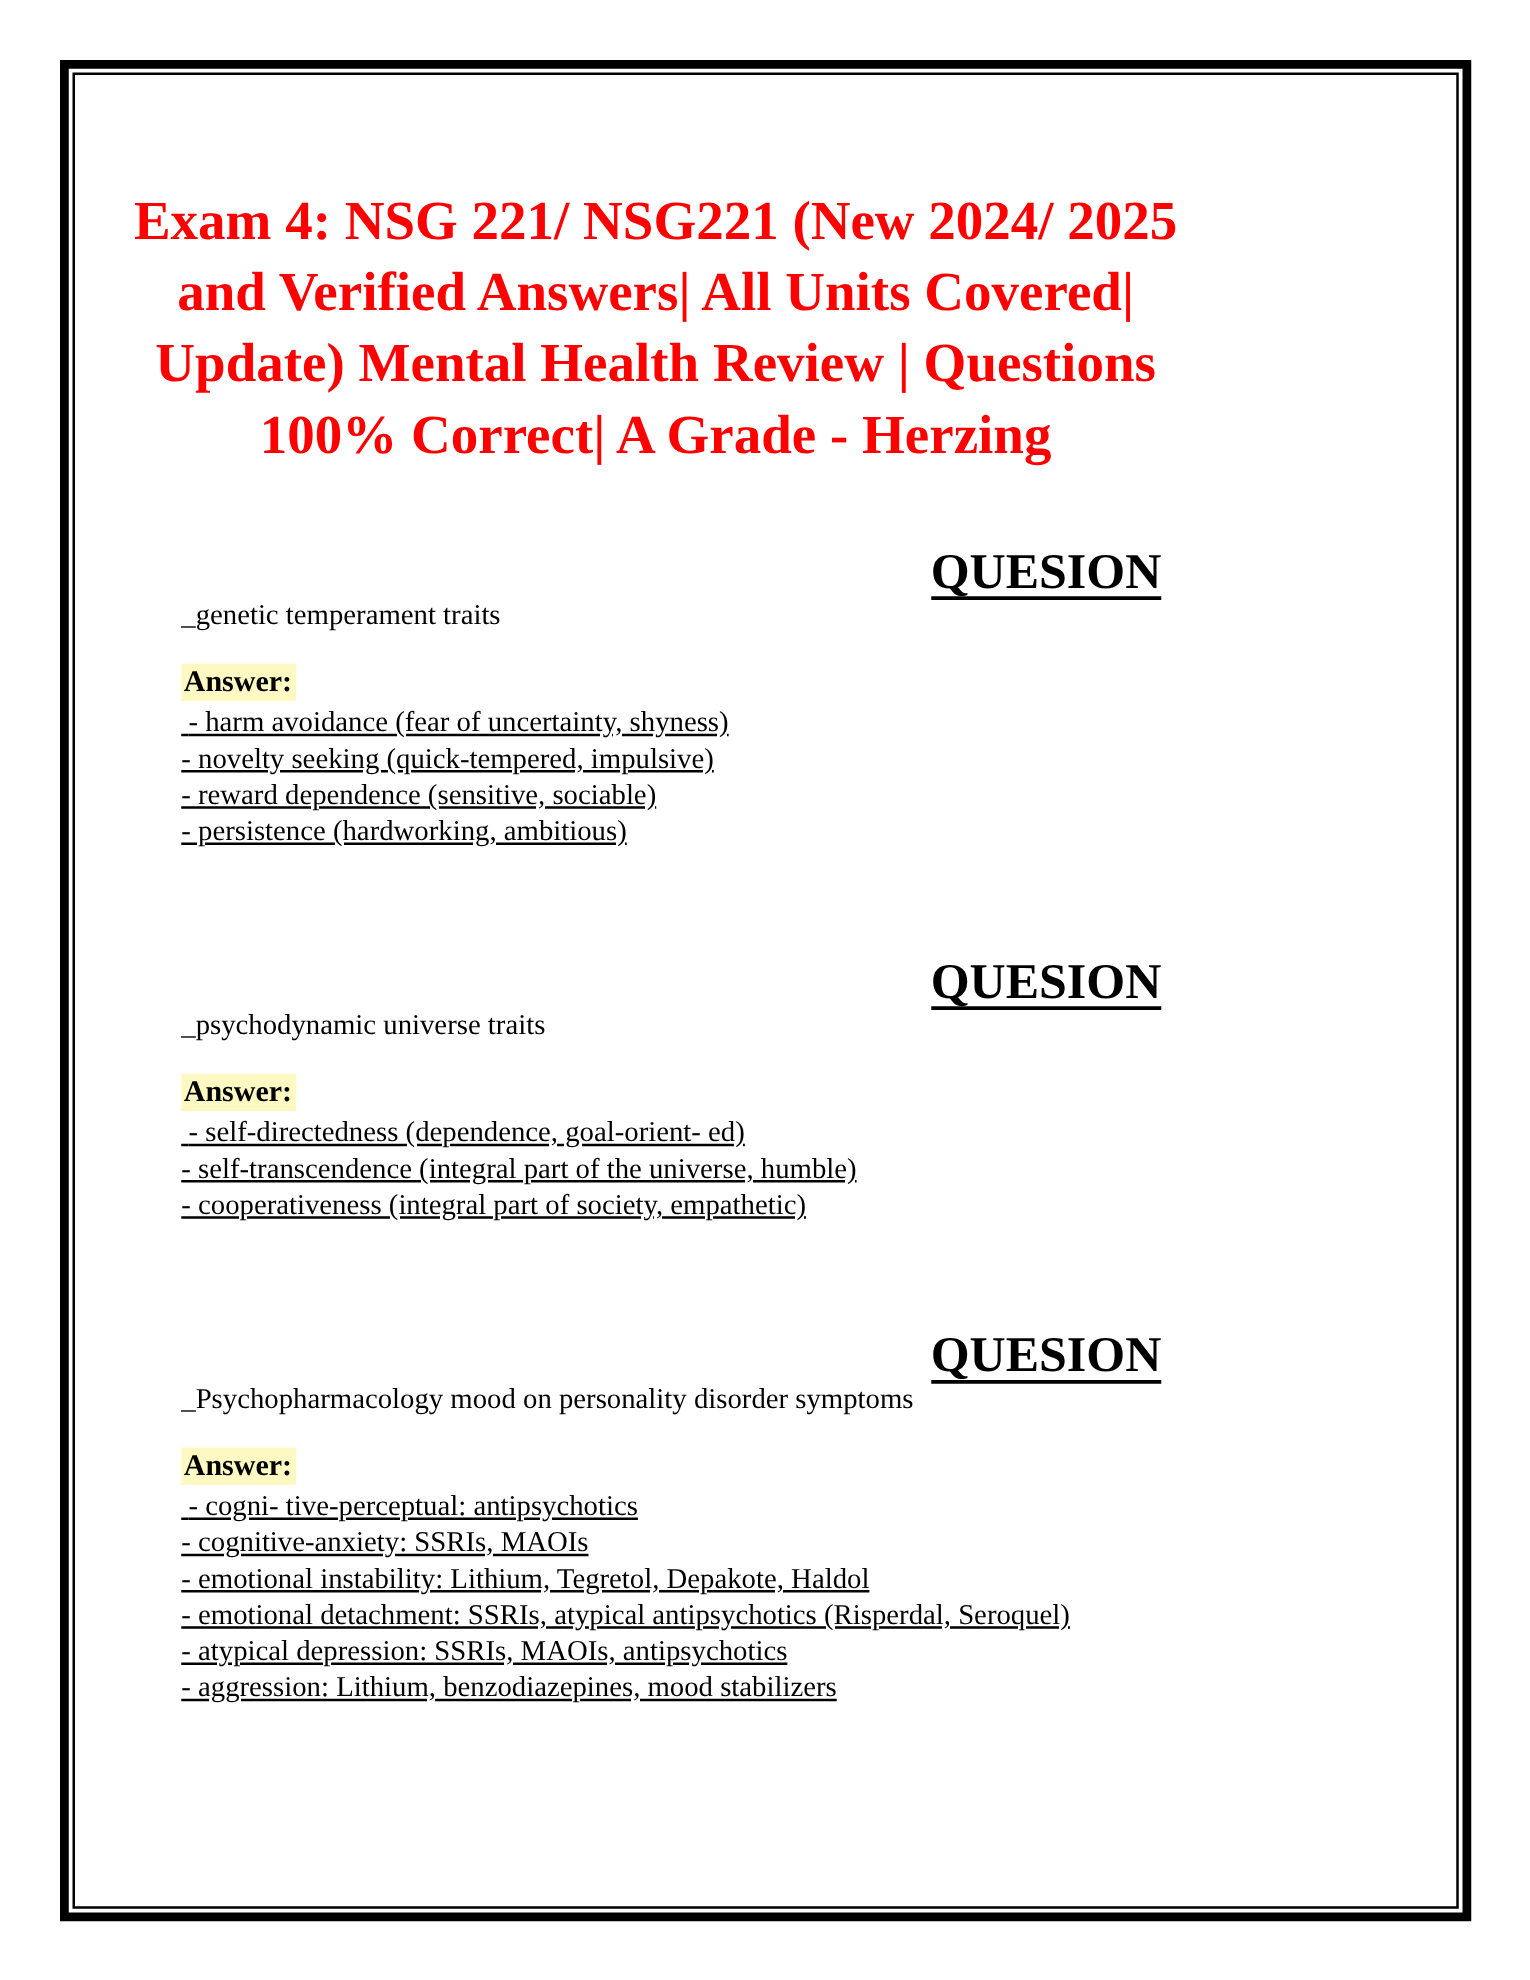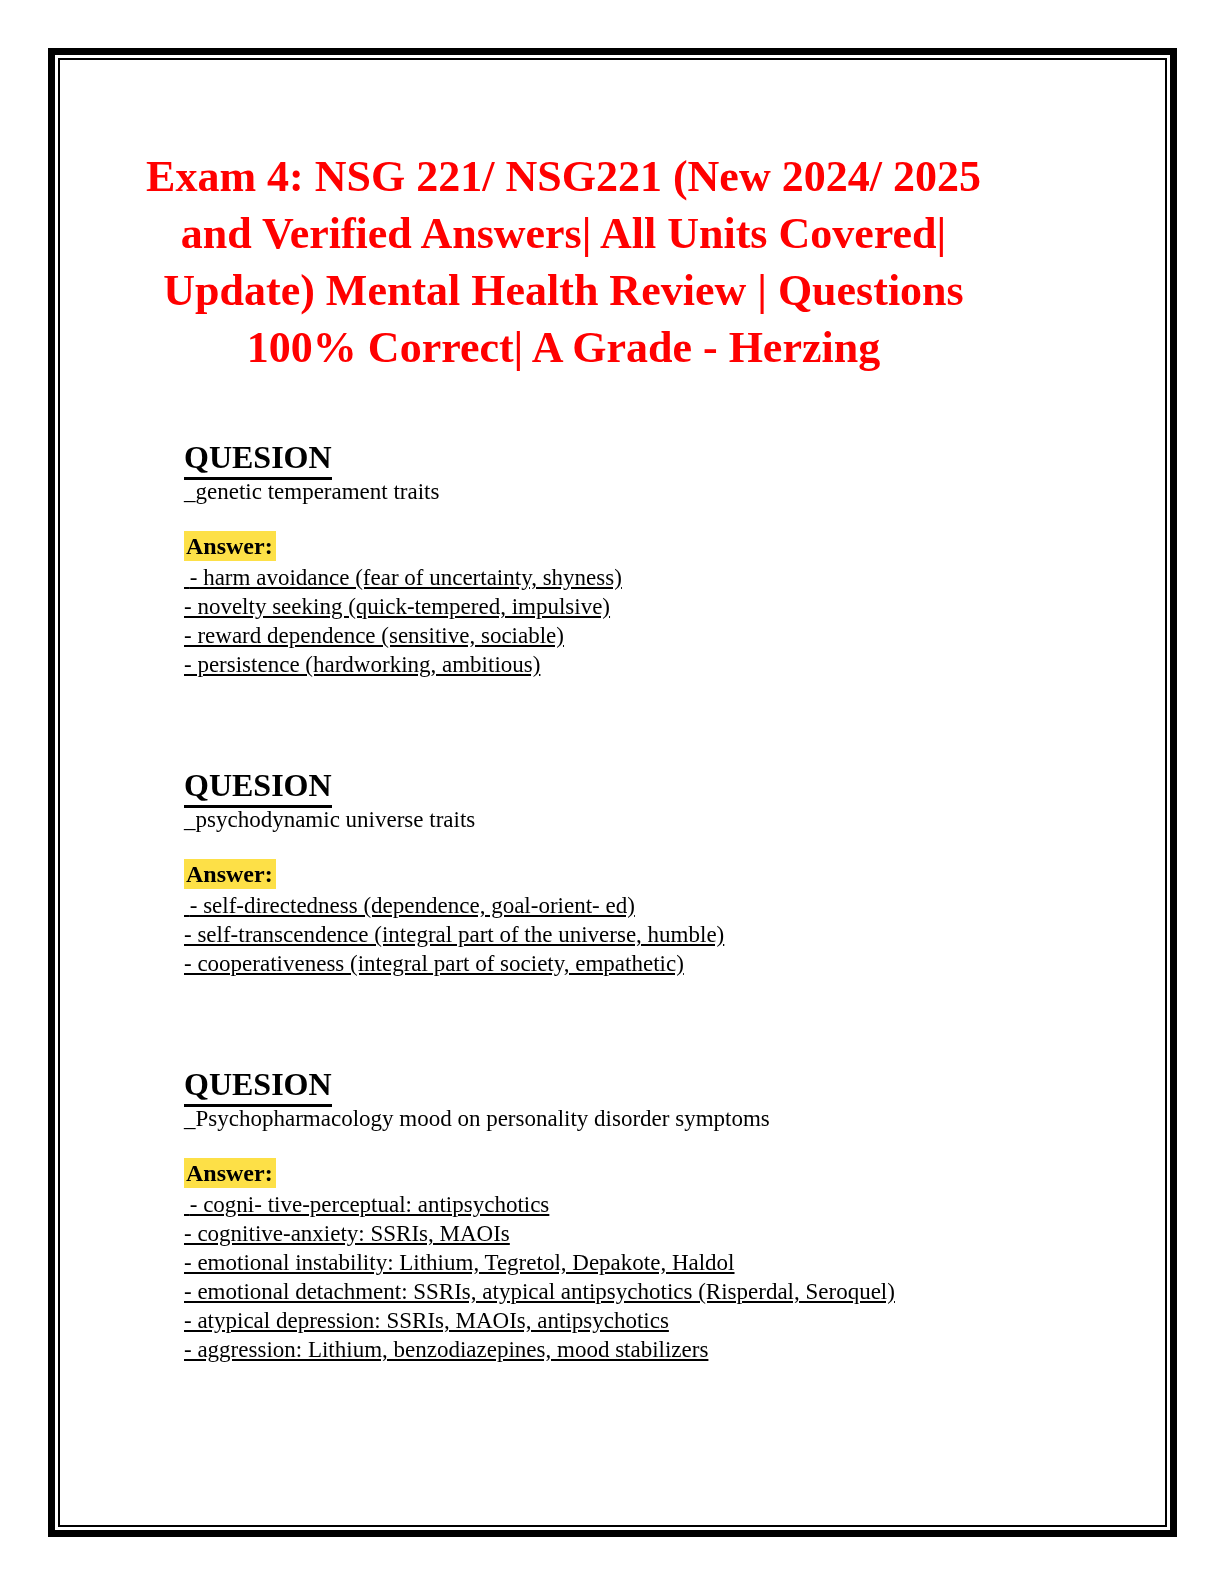--- a/index.html
+++ b/index.html
@@ -28,21 +28,20 @@
     position: absolute;
     inset: 3px;
     border: 2px solid #000000;
   }
   .content {
     position: absolute;
     left: 60px;
     top: 60px;
     width: 929px;
     box-sizing: border-box;
-    margin-left: 39px;
   }
   .doc-title {
     margin-top: 88px;
     text-align: center;
     color: #ff0000;
     font-weight: bold;
     font-size: 44px;
     line-height: 57px;
     letter-spacing: 0;
   }
@@ -50,39 +49,40 @@
     margin-top: 61px;
     padding-left: 85px;
     padding-right: 60px;
     font-size: 23px;
     line-height: 29px;
   }
   .qa-section {
     margin: 0 0 86px 0;
   }
   .q-heading {
-    font-size: 32px;
+    font-size: 40px;
     line-height: 40px;
     font-weight: bold;
     height: 40px;
+    text-align: right;
   }
   .q-heading .q-heading-text {
     display: inline-block;
     border-bottom: 3px solid #000000;
     padding-bottom: 0px;
   }
   .q-text {
     white-space: pre-wrap;
   }
   .answer-block {
     margin-top: 25px;
   }
   .answer-label {
     display: inline-block;
-    background: #fde047;
+    background: #fef9c3;
     font-weight: bold;
     font-size: 24px;
     line-height: 30px;
     padding: 0 3px 0 2px;
   }
   .answer-lines {
     margin-top: 2px;
   }
   .answer-line {
     white-space: pre-wrap;

